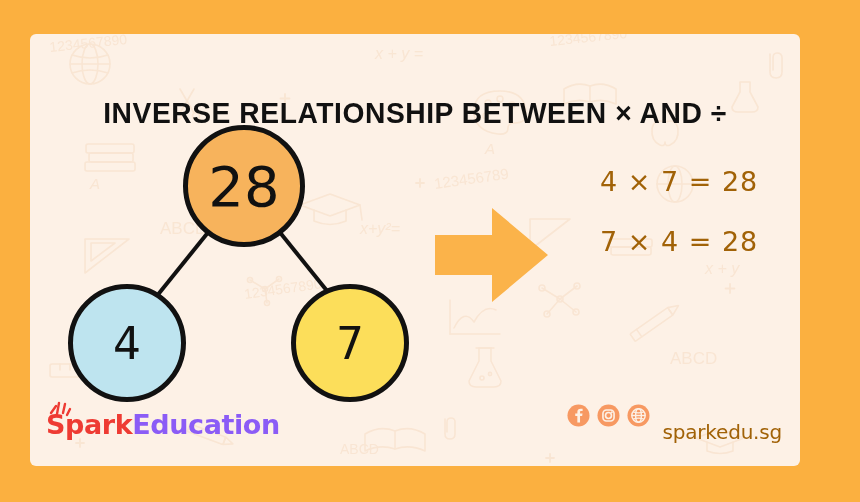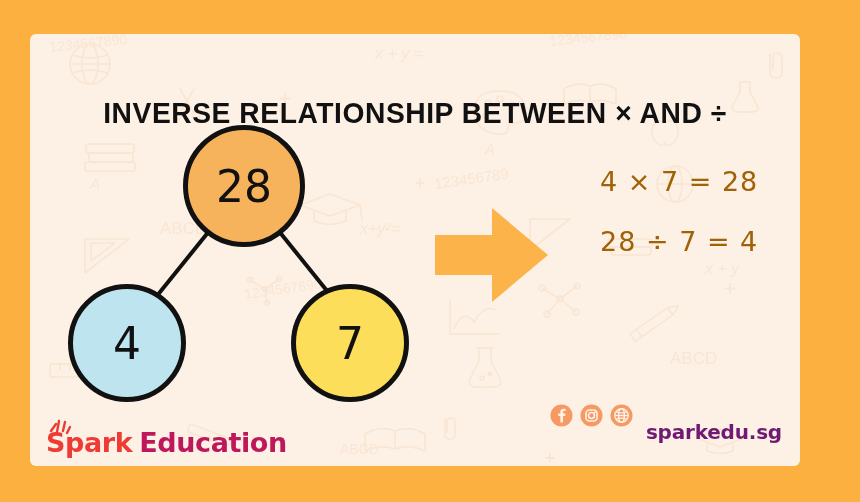--- a/index.html
+++ b/index.html
@@ -71,21 +71,21 @@
     font-family: "DejaVu Sans", sans-serif;
     font-weight: 400;
     color: #111111;
   }
   #node-total {
     left: 153px;
     top: 91px;
     width: 122px;
     height: 122px;
     background: #F7B35C;
-    font-size: 44px;
+    font-size: 56px;
     text-align: right;
   }
   #node-left {
     left: 38px;
     top: 250px;
     width: 118px;
     height: 118px;
     background: #BEE4EF;
     font-size: 44px;
   }
@@ -117,21 +117,21 @@
     font-size: 27px;
     color: #a16207;
     line-height: 60px;
     white-space: nowrap;
     letter-spacing: 1px;
   }
   
   #footer-left {
     position: absolute;
     left: 16px;
-    bottom: 8px;
+    bottom: 26px;
     display: flex;
     align-items: flex-start;
   }
   #logo-wrap {
     position: relative;
     display: flex;
     align-items: baseline;
   }
   #spark-mark {
     position: absolute;
@@ -144,41 +144,40 @@
     font-family: "DejaVu Sans", sans-serif;
     font-size: 27px;
     font-weight: bold;
     color: #EE3B33;
     letter-spacing: -0.4px;
   }
   .logo-education {
     font-family: "DejaVu Sans", sans-serif;
     font-size: 27px;
     font-weight: bold;
-    color: #be185d;
+    color: #8b5cf6;
     letter-spacing: -0.4px;
-    margin-left: 7px;
   }
   #footer-right {
     position: absolute;
     right: 18px;
     bottom: 22px;
     display: flex;
     align-items: center;
   }
   .social-icon {
     width: 23px;
     height: 23px;
     margin-right: 7px;
   }
   #handle {
     font-family: "DejaVu Sans", sans-serif;
     font-size: 20px;
-    font-weight: bold;
-    color: #701a75;
+    font-weight: normal;
+    color: #a16207;
     margin-left: 6px;
     letter-spacing: -0.2px;
     margin-top: 34px;
   }
 </style>
 </head>
 <body>
 
 <div id="stage">
 
@@ -376,21 +375,21 @@
       <div class="node" id="node-left">4</div>
       <div class="node" id="node-right">7</div>
     </div>
 
     <svg id="arrow" viewBox="0 0 115 100" xmlns="http://www.w3.org/2000/svg">
       <path d="M0,30 L57,30 L57,3 L113,50 L57,97 L57,70 L0,70 Z" fill="#FBB34A"></path>
     </svg>
 
     <div id="equations">
       <div class="equation">4 × 7 = 28</div>
-      <div class="equation">28 ÷ 7 = 4</div>
+      <div class="equation">7 × 4 = 28</div>
     </div>
 
     <div id="footer-left">
       <div id="logo-wrap">
         <svg id="spark-mark" viewBox="0 0 24 20" xmlns="http://www.w3.org/2000/svg">
           <g stroke="#EE3B33" stroke-width="2.4" stroke-linecap="round">
             <line x1="3" y1="15" x2="8" y2="8"></line>
             <line x1="9" y1="16" x2="11" y2="5"></line>
             <line x1="15" y1="15" x2="17" y2="6"></line>
             <line x1="19" y1="17" x2="22" y2="11"></line>

